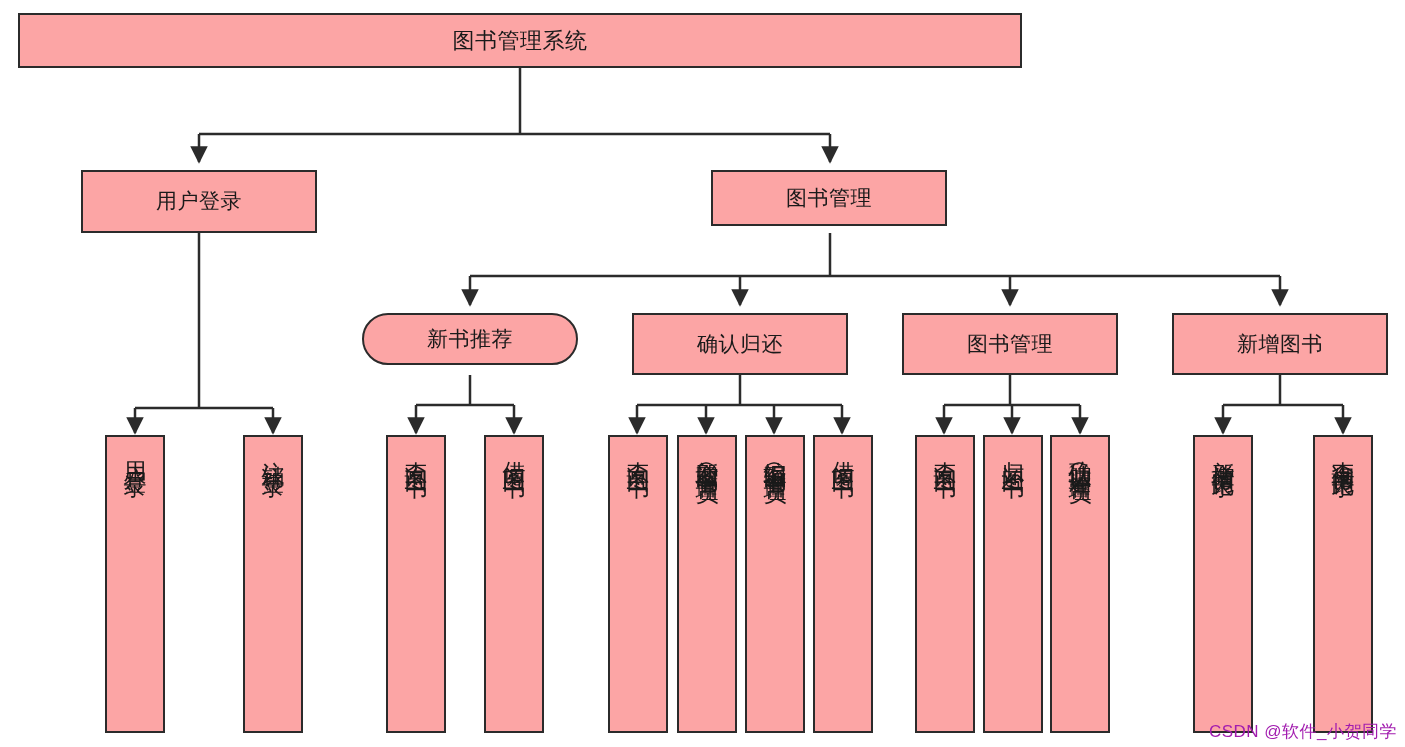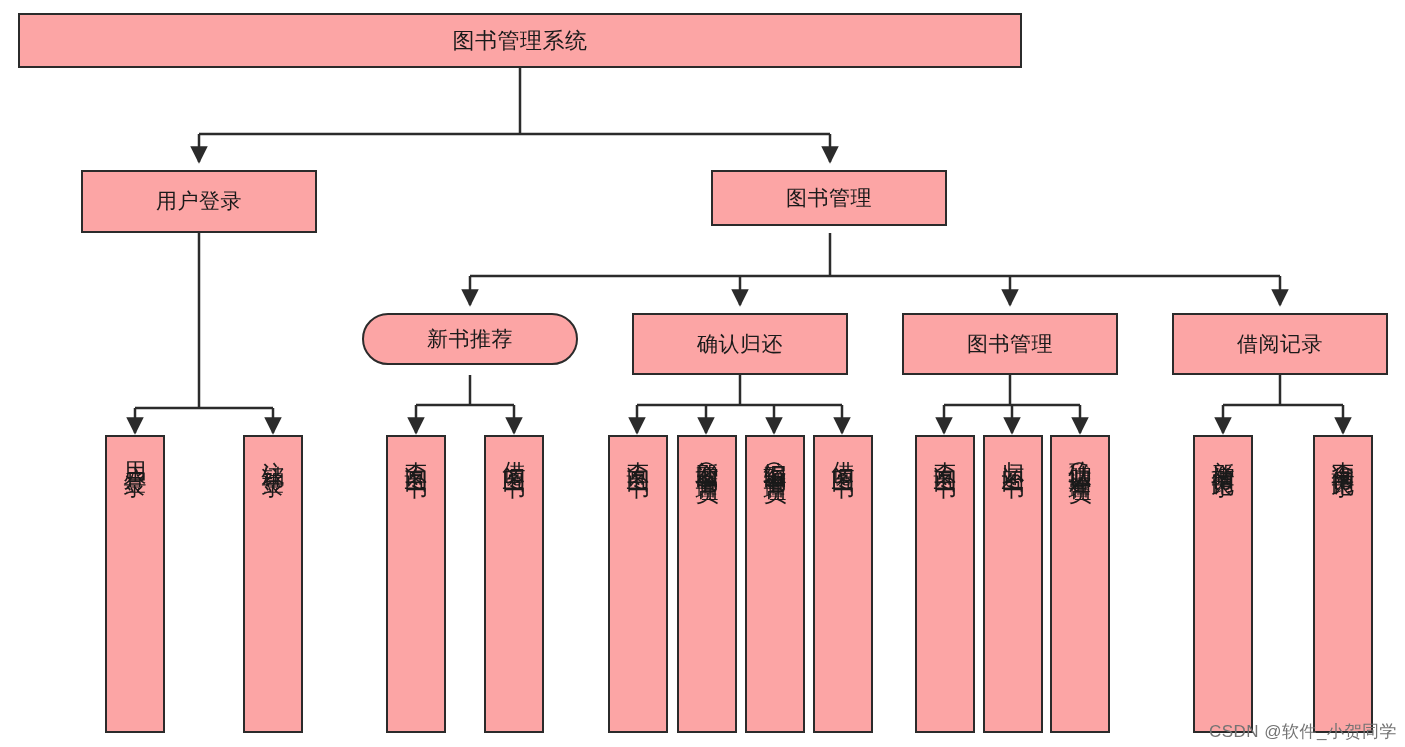--- a/index.html
+++ b/index.html
@@ -64,21 +64,21 @@
     white-space: nowrap;
   }
   .node.v.tall-text .label {
     letter-spacing: 3px;
   }
   .watermark {
     position: absolute;
     right: 8px;
     bottom: 4px;
     font-size: 17px;
-    color: #737373;
+    color: #a21caf;
     white-space: nowrap;
     letter-spacing: 0.5px;
   }
 </style>
 </head>
 <body>
 
 <div id="canvas">
 
   <svg class="connectors" viewBox="0 0 1405 747" xmlns="http://www.w3.org/2000/svg">
@@ -145,21 +145,21 @@
   <div class="node h" style="left:362px; top:313px; width:216px; height:52px;border-radius:26px;">
     <span class="label">新书推荐</span>
   </div>
   <div class="node h" style="left:632px; top:313px; width:216px; height:62px;">
     <span class="label">确认归还</span>
   </div>
   <div class="node h" style="left:902px; top:313px; width:216px; height:62px;">
     <span class="label">图书管理</span>
   </div>
   <div class="node h" style="left:1172px; top:313px; width:216px; height:62px;">
-    <span class="label">借阅记录</span>
+    <span class="label">新增图书</span>
   </div>
 
   <div class="node v" style="left:105px; top:435px; width:60px; height:298px;">
     <span class="label">用户登录</span>
   </div>
   <div class="node v" style="left:243px; top:435px; width:60px; height:298px;">
     <span class="label">注销登录</span>
   </div>
 
   <div class="node v" style="left:386px; top:435px; width:60px; height:298px;">

